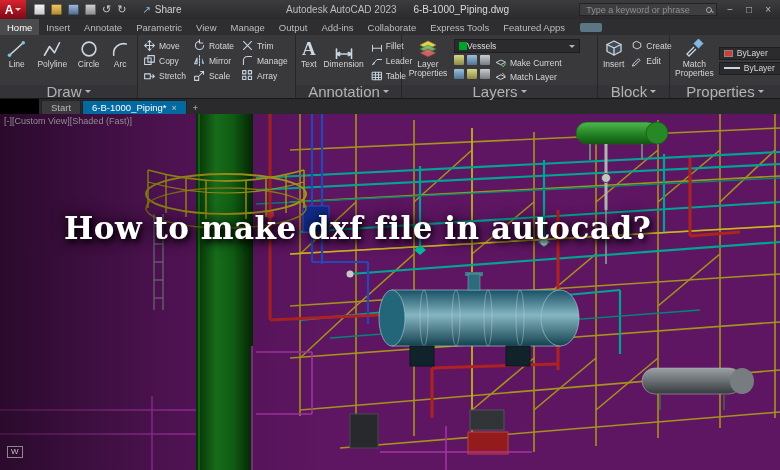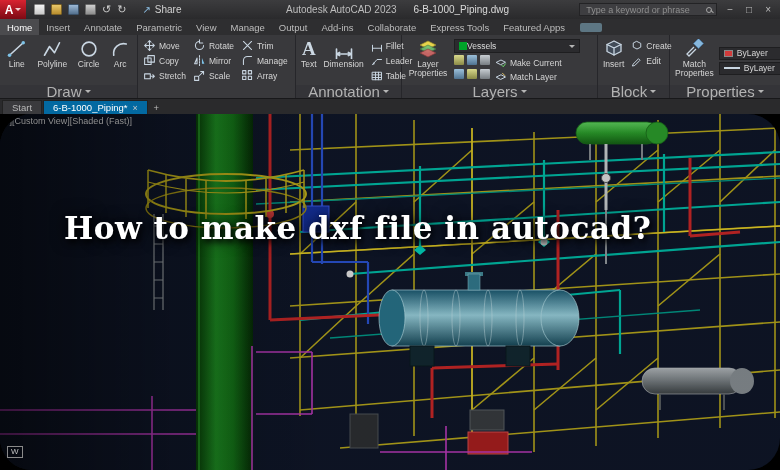--- a/index.html
+++ b/index.html
@@ -51,28 +51,28 @@
   .lrow{display:flex;gap:3px;height:14px;}
   .mini{width:10px;height:10px;display:inline-block;border-radius:1px;}
   .m1{background:linear-gradient(#d9d98c,#8a8a46);}
   .m2{background:linear-gradient(#9cc0da,#4f7391);}
   .m3{background:linear-gradient(#c7cdd2,#777d82);}
   .prow{display:flex;align-items:center;gap:4px;background:#2b2b2e;border:1px solid #1e1e20;height:13px;padding:0 4px;width:86px;font-size:8.5px;color:#d6d6d6;margin-bottom:2px;}
   .psw{width:9px;height:7px;background:#d23b3b;border:1px solid #888;}
   .pline{width:16px;height:2px;background:#c9d6e2;}
 
   
-  .ftabs{height:15px;background:#2a2a2c;display:flex;align-items:flex-end;font-size:9.5px;color:#b8b8b8;padding-left:2px;}
+  .ftabs{height:15px;background:#2a2a2c;display:flex;align-items:flex-end;font-size:9.5px;color:#b8b8b8;padding-left:2px;margin-left:39px;}
   .ftab{display:flex;align-items:center;gap:5px;padding:0 9px;height:14px;background:#3a3a3d;border:1px solid #222;border-bottom:none;margin-right:1px;cursor:default;}
   .ftab.active{background:#0369a1;color:#fff;}
   .fclose{color:#c8c8c8;font-size:9px;}
   .fplus{display:flex;align-items:center;justify-content:center;width:15px;height:14px;color:#bdbdbd;cursor:default;}
 
   
-  .canvas{position:relative;height:356px;background:#0f172a;overflow:hidden;border-radius:32px;}
+  .canvas{position:relative;height:356px;background:#701a75;overflow:hidden;}
   .canvas svg.model{position:absolute;inset:0;}
   .shade{position:absolute;inset:0;pointer-events:none;
     background:linear-gradient(90deg,rgba(0,0,0,.55) 0%,rgba(0,0,0,.18) 22%,rgba(0,0,0,0) 42%),
                linear-gradient(rgba(0,0,0,.16),rgba(0,0,0,.16));}
   .vplabel{position:absolute;top:2px;left:4px;font-size:9px;color:#8f8f8f;z-index:3;}
   .ucs{position:absolute;left:7px;bottom:12px;border:1px solid #8a8a8a;color:#c2c2c2;font-size:8px;padding:0 3px;line-height:10px;z-index:3;}
   .otitle{position:absolute;left:64px;top:96px;z-index:4;color:#ffffff;font-family:"DejaVu Serif",serif;font-weight:bold;font-size:31px;letter-spacing:.5px;text-shadow:2px 3px 6px #000,0 0 16px rgba(0,0,0,.9);white-space:nowrap;}
 </style>
 </head>
 <body>

